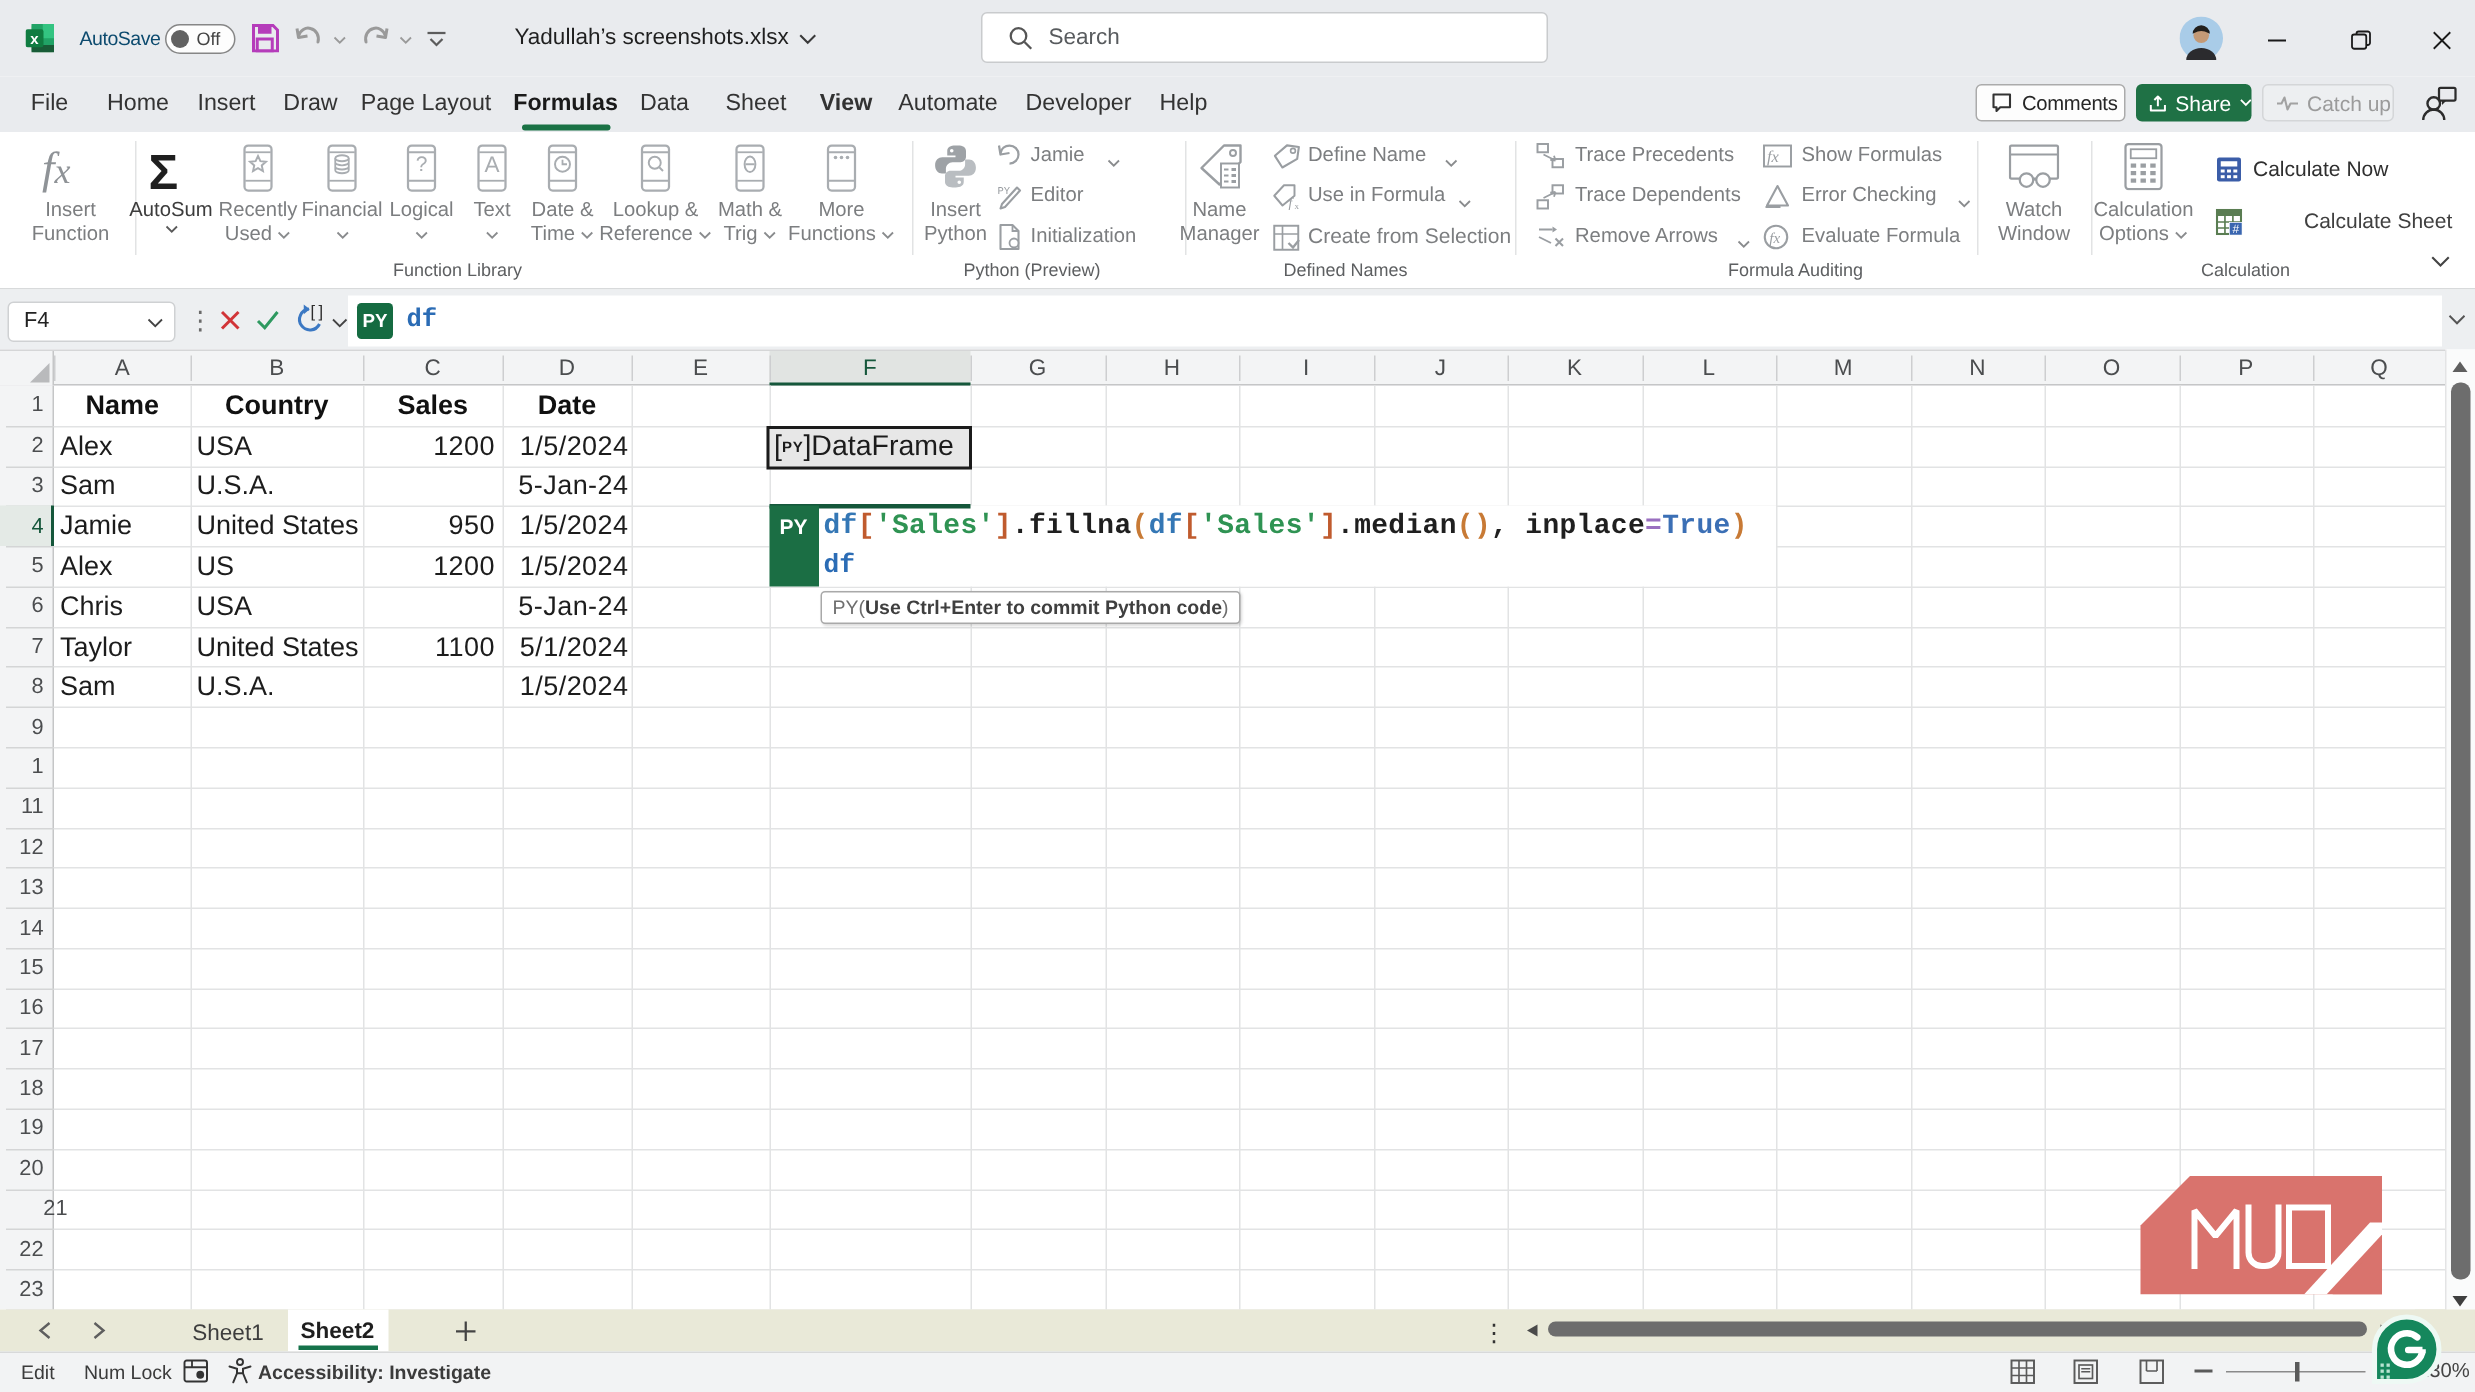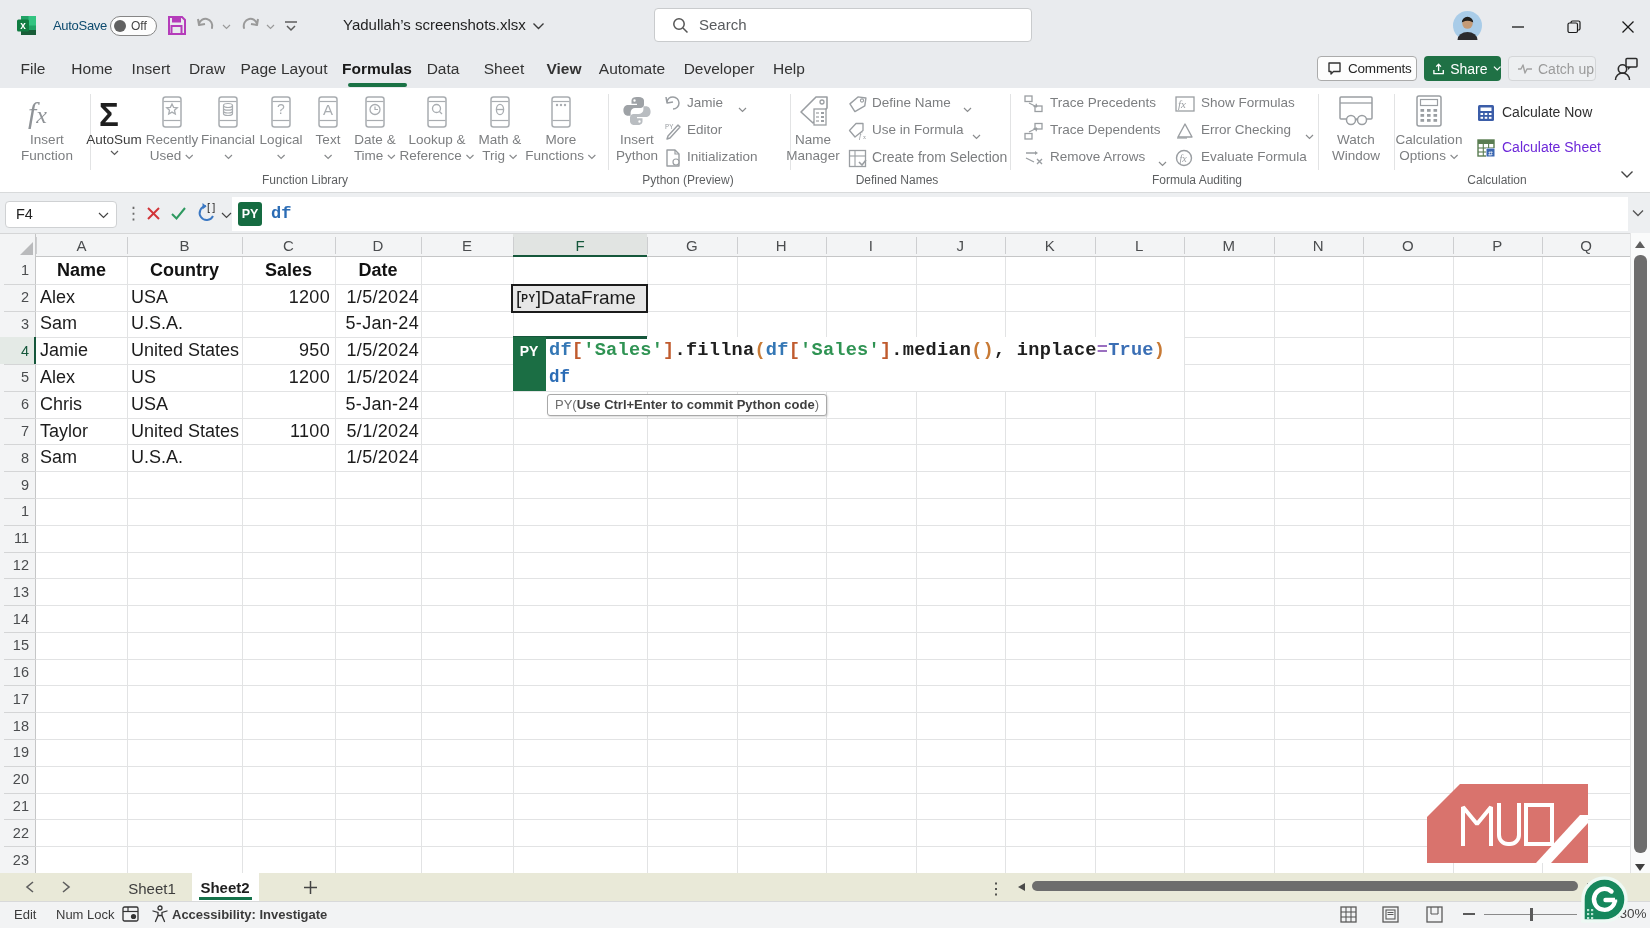--- a/index.html
+++ b/index.html
@@ -390,21 +390,21 @@
  <rect x="1" y="1" width="16" height="16" fill="#fff" stroke="#5a7d52" stroke-width="1.4"></rect>
  <rect x="1" y="1" width="16" height="4" fill="#5a7d52"></rect>
  <line x1="1" y1="9" x2="17" y2="9" stroke="#5a7d52" stroke-width="1.1"></line>
  <line x1="1" y1="13" x2="17" y2="13" stroke="#5a7d52" stroke-width="1.1"></line>
  <line x1="6.3" y1="5" x2="6.3" y2="17" stroke="#5a7d52" stroke-width="1.1"></line>
  <line x1="11.6" y1="5" x2="11.6" y2="17" stroke="#5a7d52" stroke-width="1.1"></line>
  <rect x="9" y="9" width="9" height="9" fill="#fff"></rect>
  <rect x="9.5" y="9.5" width="8" height="8" fill="#3a66b0"></rect>
  <text x="13.5" y="16.5" font-size="8" fill="#fff" text-anchor="middle" font-family="Liberation Sans">#</text>
 </svg>
-<div class="abs" style="left:1502px;top:139px;font-size:14px;color:#6d28d9;white-space:nowrap;">Calculate Sheet</div>
+<div class="abs" style="left:1536px;top:139px;font-size:14px;color:#404040;white-space:nowrap;">Calculate Sheet</div>
 <div class="abs" style="left:1497px;top:173px;transform:translateX(-50%);font-size:12px;color:#5d5f61;white-space:nowrap;">Calculation</div>
 <svg class="abs" style="left:1620px;top:170px" width="14" height="9" viewBox="0 0 14 9">
  <path d="M1.5 1.5 L7 7 L12.5 1.5" fill="none" stroke="#444" stroke-width="1.4"></path>
 </svg>
 <div class="abs" style="left:0;top:193px;width:1650px;height:40px;background:#edeff1;"></div>
 <div class="abs" style="left:232px;top:197px;width:1396px;height:34px;background:#fff;"></div>
 <div class="abs" style="left:5px;top:201px;width:112px;height:27px;background:#fff;border:1px solid #cfd1d3;border-radius:4px;"></div>
 <div class="abs" style="left:16px;top:206px;font-size:14.5px;color:#222;">F4</div>
 <svg class="abs" style="left:98px;top:212px" width="11" height="7" viewBox="0 0 11 7">
       <path d="M1 1 L5.5 5.5 L10 1" fill="none" stroke="#444" stroke-width="1.2"></path>
@@ -503,21 +503,21 @@
 <div class="abs" style="left:0;top:658.7px;width:29px;height:26.78px;display:flex;align-items:center;justify-content:flex-end;font-size:14.5px;color:#4b4d4f;">16</div>
 <div class="abs" style="left:4px;top:685.48px;width:32px;height:1px;background:#d4d5d6;"></div>
 <div class="abs" style="left:0;top:685.48px;width:29px;height:26.78px;display:flex;align-items:center;justify-content:flex-end;font-size:14.5px;color:#4b4d4f;">17</div>
 <div class="abs" style="left:4px;top:712.26px;width:32px;height:1px;background:#d4d5d6;"></div>
 <div class="abs" style="left:0;top:712.26px;width:29px;height:26.78px;display:flex;align-items:center;justify-content:flex-end;font-size:14.5px;color:#4b4d4f;">18</div>
 <div class="abs" style="left:4px;top:739.04px;width:32px;height:1px;background:#d4d5d6;"></div>
 <div class="abs" style="left:0;top:739.04px;width:29px;height:26.78px;display:flex;align-items:center;justify-content:flex-end;font-size:14.5px;color:#4b4d4f;">19</div>
 <div class="abs" style="left:4px;top:765.8199999999999px;width:32px;height:1px;background:#d4d5d6;"></div>
 <div class="abs" style="left:0;top:765.82px;width:29px;height:26.78px;display:flex;align-items:center;justify-content:flex-end;font-size:14.5px;color:#4b4d4f;">20</div>
 <div class="abs" style="left:4px;top:792.6px;width:32px;height:1px;background:#d4d5d6;"></div>
-<div class="abs" style="left:0;top:792.6px;width:29px;height:26.78px;display:flex;align-items:center;justify-content:flex-end;font-size:14.5px;color:#4b4d4f;">21</div>
+<div class="abs" style="left:16px;top:792.6px;width:29px;height:26.78px;display:flex;align-items:center;justify-content:flex-end;font-size:14.5px;color:#4b4d4f;">21</div>
 <div class="abs" style="left:4px;top:819.38px;width:32px;height:1px;background:#d4d5d6;"></div>
 <div class="abs" style="left:0;top:819.38px;width:29px;height:26.78px;display:flex;align-items:center;justify-content:flex-end;font-size:14.5px;color:#4b4d4f;">22</div>
 <div class="abs" style="left:4px;top:846.16px;width:32px;height:1px;background:#d4d5d6;"></div>
 <div class="abs" style="left:0;top:846.1600000000001px;width:29px;height:26.78px;display:flex;align-items:center;justify-content:flex-end;font-size:14.5px;color:#4b4d4f;">23</div>
 <div class="abs" style="left:4px;top:872.94px;width:32px;height:1px;background:#d4d5d6;"></div>
 <div class="abs" style="left:127px;top:257.0px;width:1px;height:616.0px;background:#e2e3e4;"></div>
 <div class="abs" style="left:242px;top:257.0px;width:1px;height:616.0px;background:#e2e3e4;"></div>
 <div class="abs" style="left:335px;top:257.0px;width:1px;height:616.0px;background:#e2e3e4;"></div>
 <div class="abs" style="left:421px;top:257.0px;width:1px;height:616.0px;background:#e2e3e4;"></div>
 <div class="abs" style="left:513px;top:257.0px;width:1px;height:616.0px;background:#e2e3e4;"></div>

